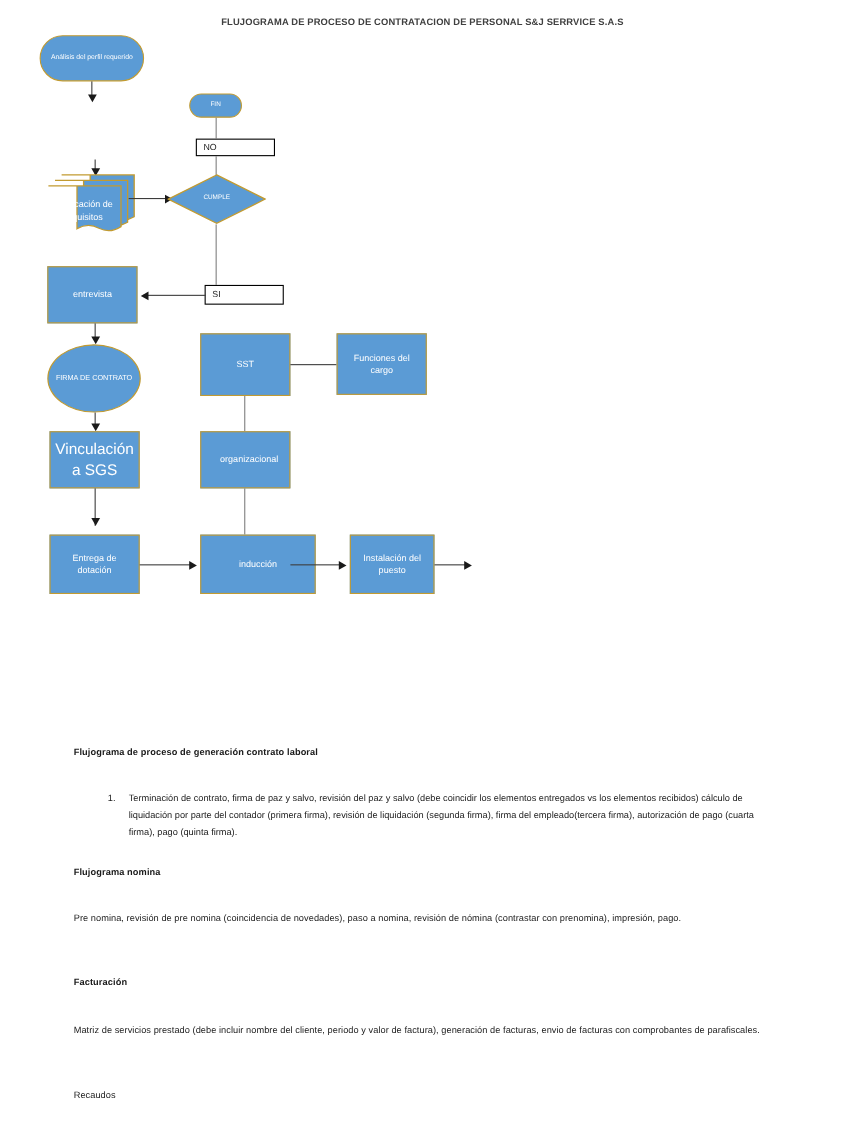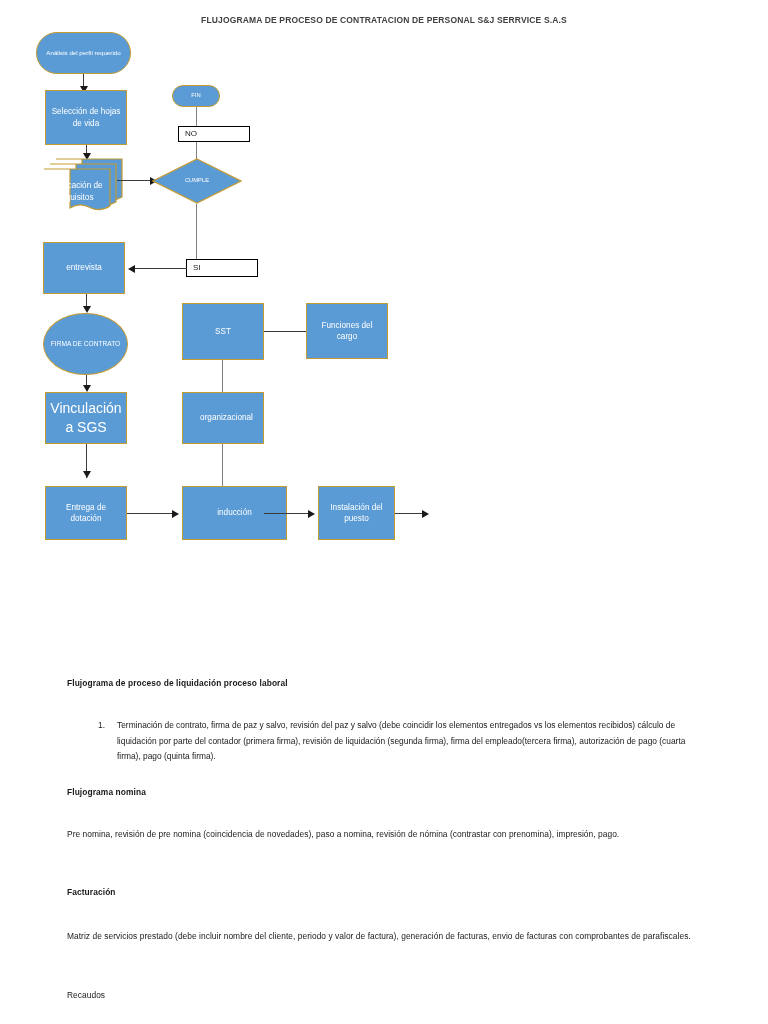--- a/index.html
+++ b/index.html
@@ -158,23 +158,20 @@
 
 <div id="flowchart">
 
   <div class="node n-pill" style="left:36px; top:32px; width:95px; height:42px; font-size:6.2px;">
     <span class="node-label">Análisis del perfil requerido</span>
   </div>
 
   <div class="conn conn-v" style="left:83px; top:74px; height:16px;"></div>
   <div class="arrow arrow-d" style="left:79.5px; top:86px;"></div>
 
-  <div class="node n-rect" style="left:45px; top:90px; width:82px; height:55px; font-size:8.2px;">
-    <span class="node-label">Selección de hojas de vida</span>
-  </div>
 
   <div class="conn conn-v" style="left:86px; top:145px; height:13px;"></div>
   <div class="arrow arrow-d" style="left:82.5px; top:153px;"></div>
 
   <div class="node n-docstack" style="left:42px; top:157px; width:82px; height:55px; font-size:8.2px; color:#ffffff;">
     <svg class="doc-shape" viewBox="0 0 82 55" preserveAspectRatio="none">
       <path d="M14,2 H80 V40 Q70,46 60,41 Q50,36 40,42 V2 Z" fill="#5B9BD5" stroke="#C29B31" stroke-width="1.2"></path>
       <path d="M8,7 H74 V45 Q64,51 54,46 Q44,41 34,47 V7 Z" fill="#5B9BD5" stroke="#C29B31" stroke-width="1.2"></path>
       <path d="M2,12 H68 V49 Q58,55.5 48,50.5 Q38,45 28,51 V12 Z" fill="#5B9BD5" stroke="#C29B31" stroke-width="1.2"></path>
     </svg>
@@ -268,21 +265,21 @@
   <div class="node n-rect" style="left:318px; top:486px; width:77px; height:54px; font-size:8.2px;">
     <span class="node-label">Instalación del puesto</span>
   </div>
 
   <div class="conn conn-h" style="left:395px; top:513px; width:29px;"></div>
   <div class="arrow arrow-r" style="left:422px; top:509.5px;"></div>
 
 
 </div>
 
-<div class="body-text heading" style="top:678px;">Flujograma de proceso de liquidación proceso laboral</div>
+<div class="body-text heading" style="top:678px;">Flujograma de proceso de generación contrato laboral</div>
 
 <div class="numlist" style="top:718px;">
   <div class="li-row">
     <div class="li-num">1.</div>
     <div class="li-body">Terminación de contrato, firma de paz y salvo, revisión del paz y salvo (debe coincidir los elementos entregados vs los elementos recibidos) cálculo de liquidación por parte del contador (primera firma), revisión de liquidación (segunda firma), firma del empleado(tercera firma), autorización de pago (cuarta firma), pago (quinta firma).</div>
   </div>
 </div>
 
 <div class="body-text heading" style="top:787px;">Flujograma nomina</div>
 

